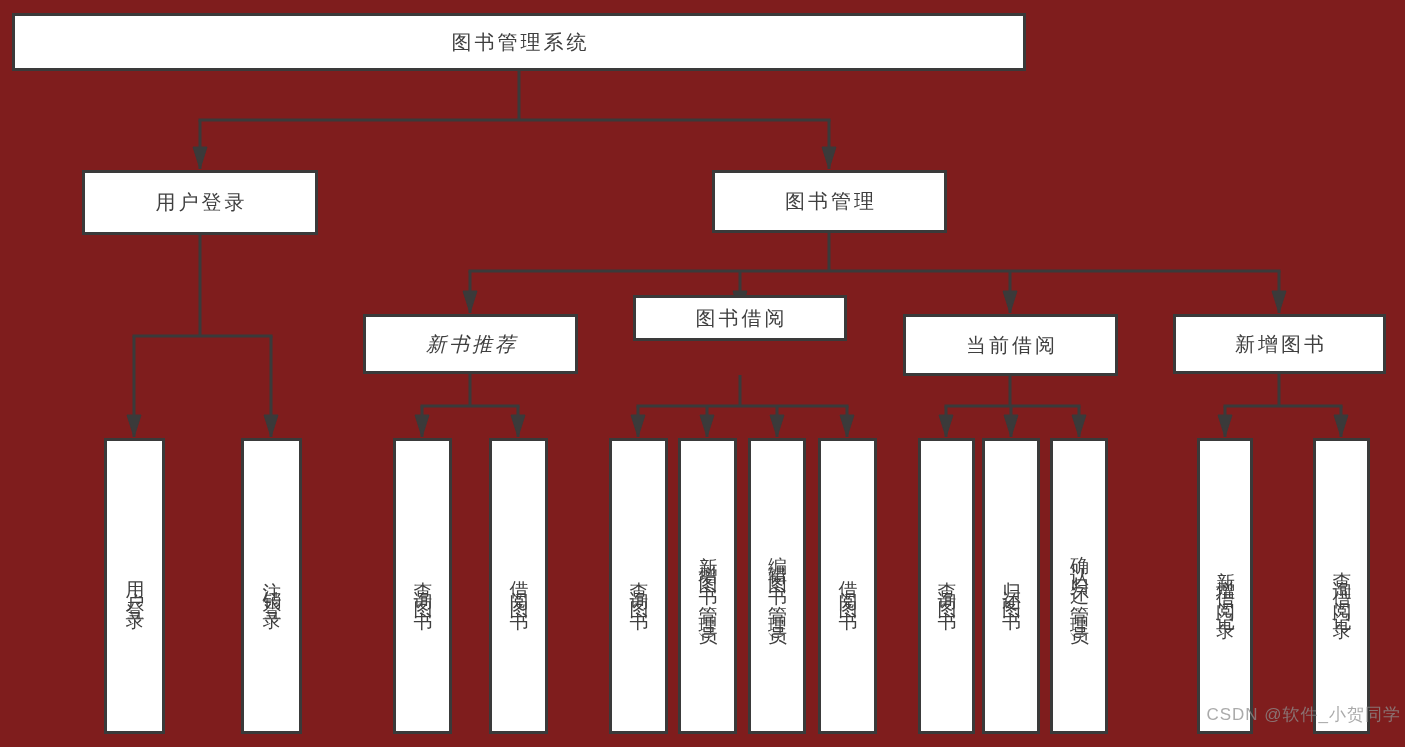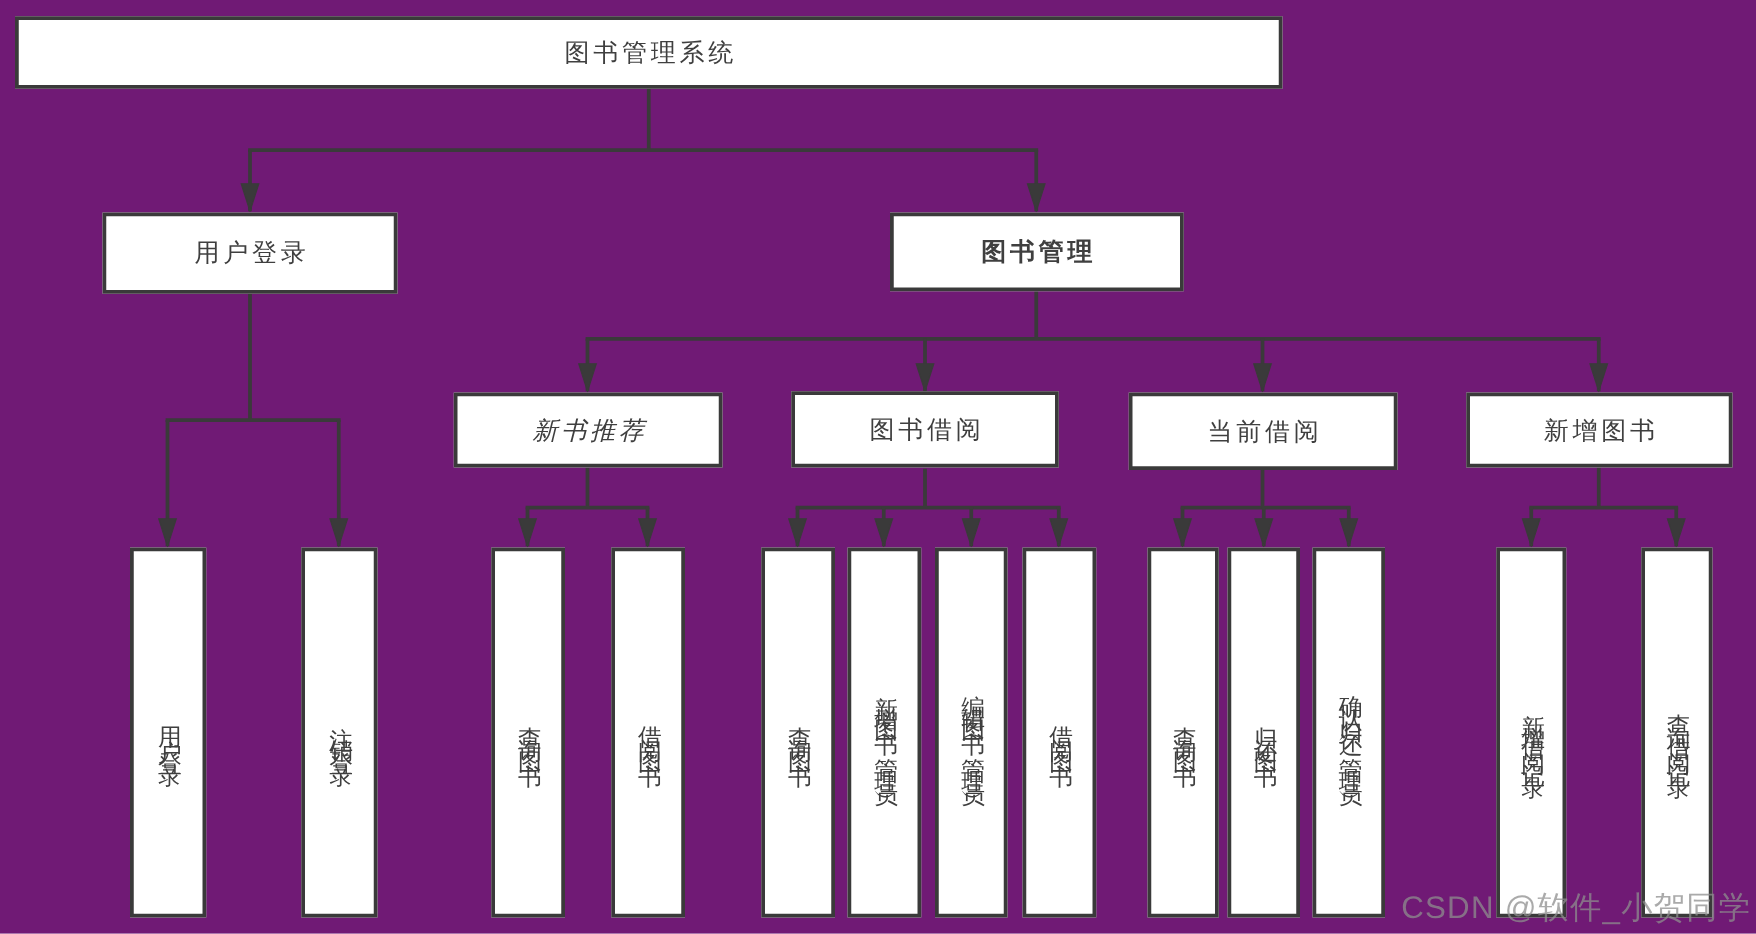--- a/index.html
+++ b/index.html
@@ -5,21 +5,21 @@
   html, body {
     margin: 0;
     padding: 0;
     background: #ffffff;
     font-family: "Liberation Sans", "DejaVu Sans", sans-serif;
   }
   #canvas {
     position: relative;
     width: 1405px;
     height: 747px;
-    background: #701a75;
+    background: #7f1d1d;
     overflow: hidden;
   }
   #connectors {
     position: absolute;
     left: 0;
     top: 0;
     z-index: 1;
   }
   .box {
     position: absolute;
@@ -42,22 +42,22 @@
     writing-mode: vertical-rl;
     text-orientation: mixed;
     font-size: 19px;
     letter-spacing: 10px;
     line-height: 1.1;
     color: #3f3f3f;
   }
   #watermark {
     position: absolute;
     right: 4px;
-    bottom: 5px;
-    font-size: 25px;
+    bottom: 21px;
+    font-size: 17px;
     color: rgba(142, 142, 142, 0.75);
     letter-spacing: 1px;
     z-index: 5;
     white-space: nowrap;
   }
 </style>
 </head>
 <body>
 
 <div id="canvas">
@@ -115,24 +115,24 @@
         <path d="M1279,374 V406 M1223.5,406 H1342.5"></path>
         <line x1="1225" y1="406" x2="1225" y2="437" marker-end="url(#arrowhead)"></line>
         <line x1="1341" y1="406" x2="1341" y2="437" marker-end="url(#arrowhead)"></line>
       </g>
     </g>
   </svg>
 
   <div class="box hbox" style="left:12px; top:13px; width:1014px; height:58px;">图书管理系统</div>
 
   <div class="box hbox" style="left:82px; top:170px; width:236px; height:65px;">用户登录</div>
-  <div class="box hbox" style="left:712px; top:170px; width:235px; height:63px;font-weight:bold;">图书管理</div>
+  <div class="box hbox" style="left:712px; top:170px; width:235px; height:63px;">图书管理</div>
 
   <div class="box hbox" style="left:363px; top:314px; width:215px; height:60px;font-style:italic;">新书推荐</div>
-  <div class="box hbox" style="left:633px; top:313px; width:214px; height:61px;">图书借阅</div>
+  <div class="box hbox" style="left:633px; top:295px; width:214px; height:46px;">图书借阅</div>
   <div class="box hbox" style="left:903px; top:314px; width:215px; height:62px;text-align:center;">当前借阅</div>
   <div class="box hbox" style="left:1173px; top:314px; width:213px; height:60px;">新增图书</div>
 
   <div class="box vbox" style="left:104px; top:438px; width:61px; height:296px;">
     <span class="vtext">用户登录</span>
   </div>
   <div class="box vbox" style="left:241px; top:438px; width:61px; height:296px;">
     <span class="vtext">注销登录</span>
   </div>
 

